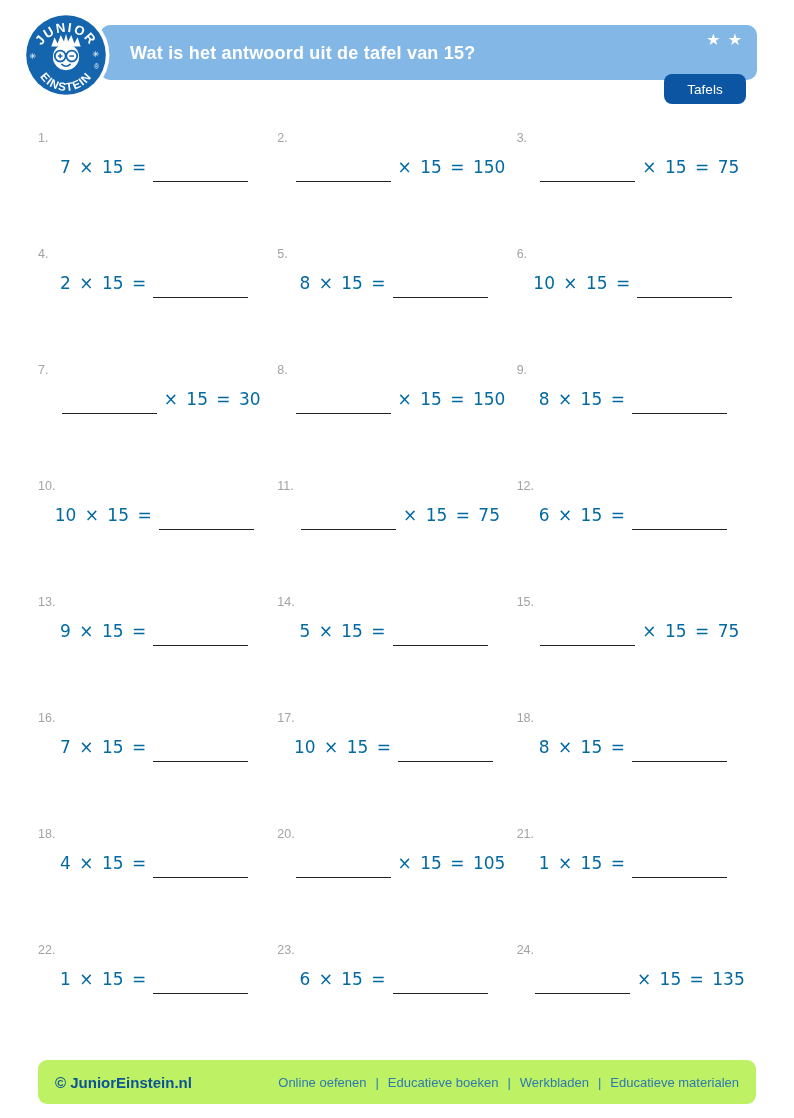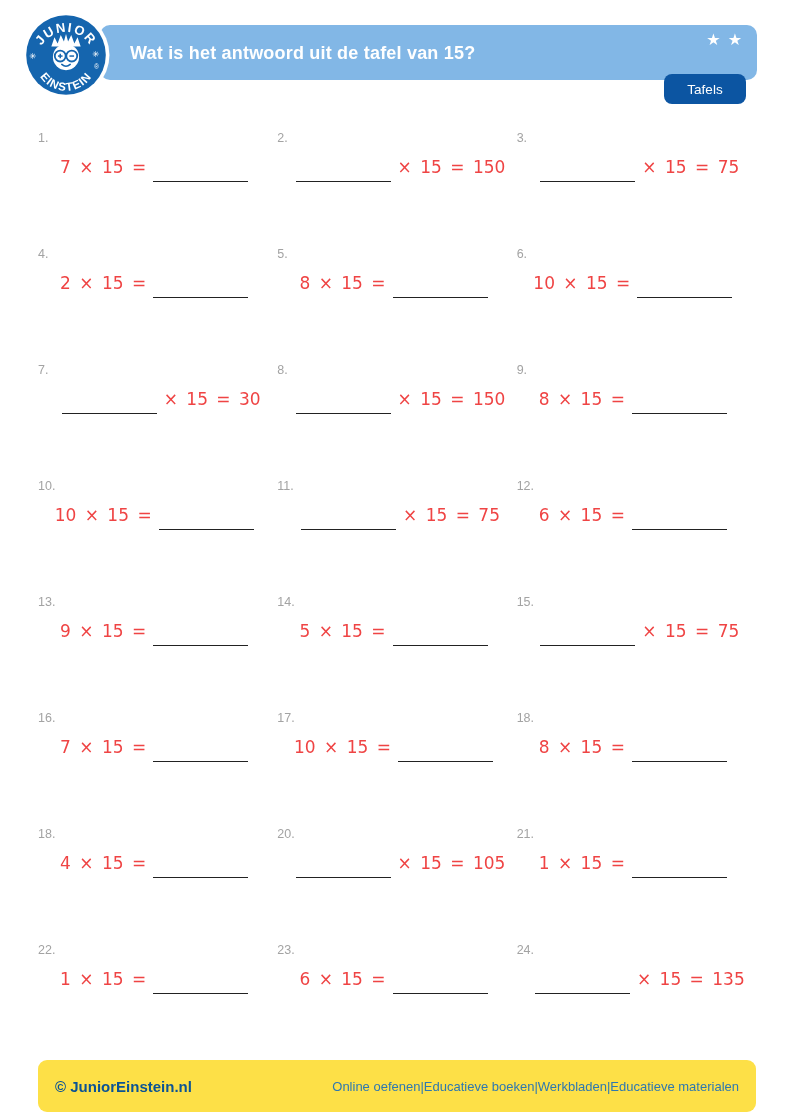--- a/index.html
+++ b/index.html
@@ -28,34 +28,34 @@
   }
   
   .grid{
     position:absolute;left:38px;top:131px;width:718px;
     display:grid;grid-template-columns:repeat(3,1fr);grid-auto-rows:116px;
   }
   .cell{position:relative;}
   .plabel{font-size:12.5px;line-height:15px;color:#a3a3a3;}
   .eq{
     margin-top:11px;text-align:center;white-space:nowrap;
-    font-family:"DejaVu Sans",sans-serif;font-size:17px;color:#ef4444;word-spacing:3px;
+    font-family:"DejaVu Sans",sans-serif;font-size:17px;color:#0369a1;word-spacing:3px;
   }
   .blank{
     display:inline-block;width:95px;height:0;border-bottom:1.7px solid #222222;
     position:relative;top:9px;margin:0 7px;
   }
   
   .footer{
-    position:absolute;left:38px;top:1060px;width:718px;height:52px;
-    background:#fde047;border-radius:9px;box-sizing:border-box;
+    position:absolute;left:38px;top:1060px;width:718px;height:44px;
+    background:#bef264;border-radius:9px;box-sizing:border-box;
     display:flex;align-items:center;justify-content:space-between;padding:0 17px;
   }
   .copyright{color:#0b5394;font-size:15px;font-weight:600;}
-  .links{display:flex;font-size:13px;}
+  .links{display:flex;gap:9px;font-size:13px;}
   .links a.flink{color:#2e78b0;text-decoration:none;cursor:pointer;}
   .sep{color:#2e78b0;}
 </style>
 </head>
 <body>
 
 <div class="banner">
   <div class="title">Wat is het antwoord uit de tafel van 15?</div>
   <div class="stars">
       <span>★</span>

